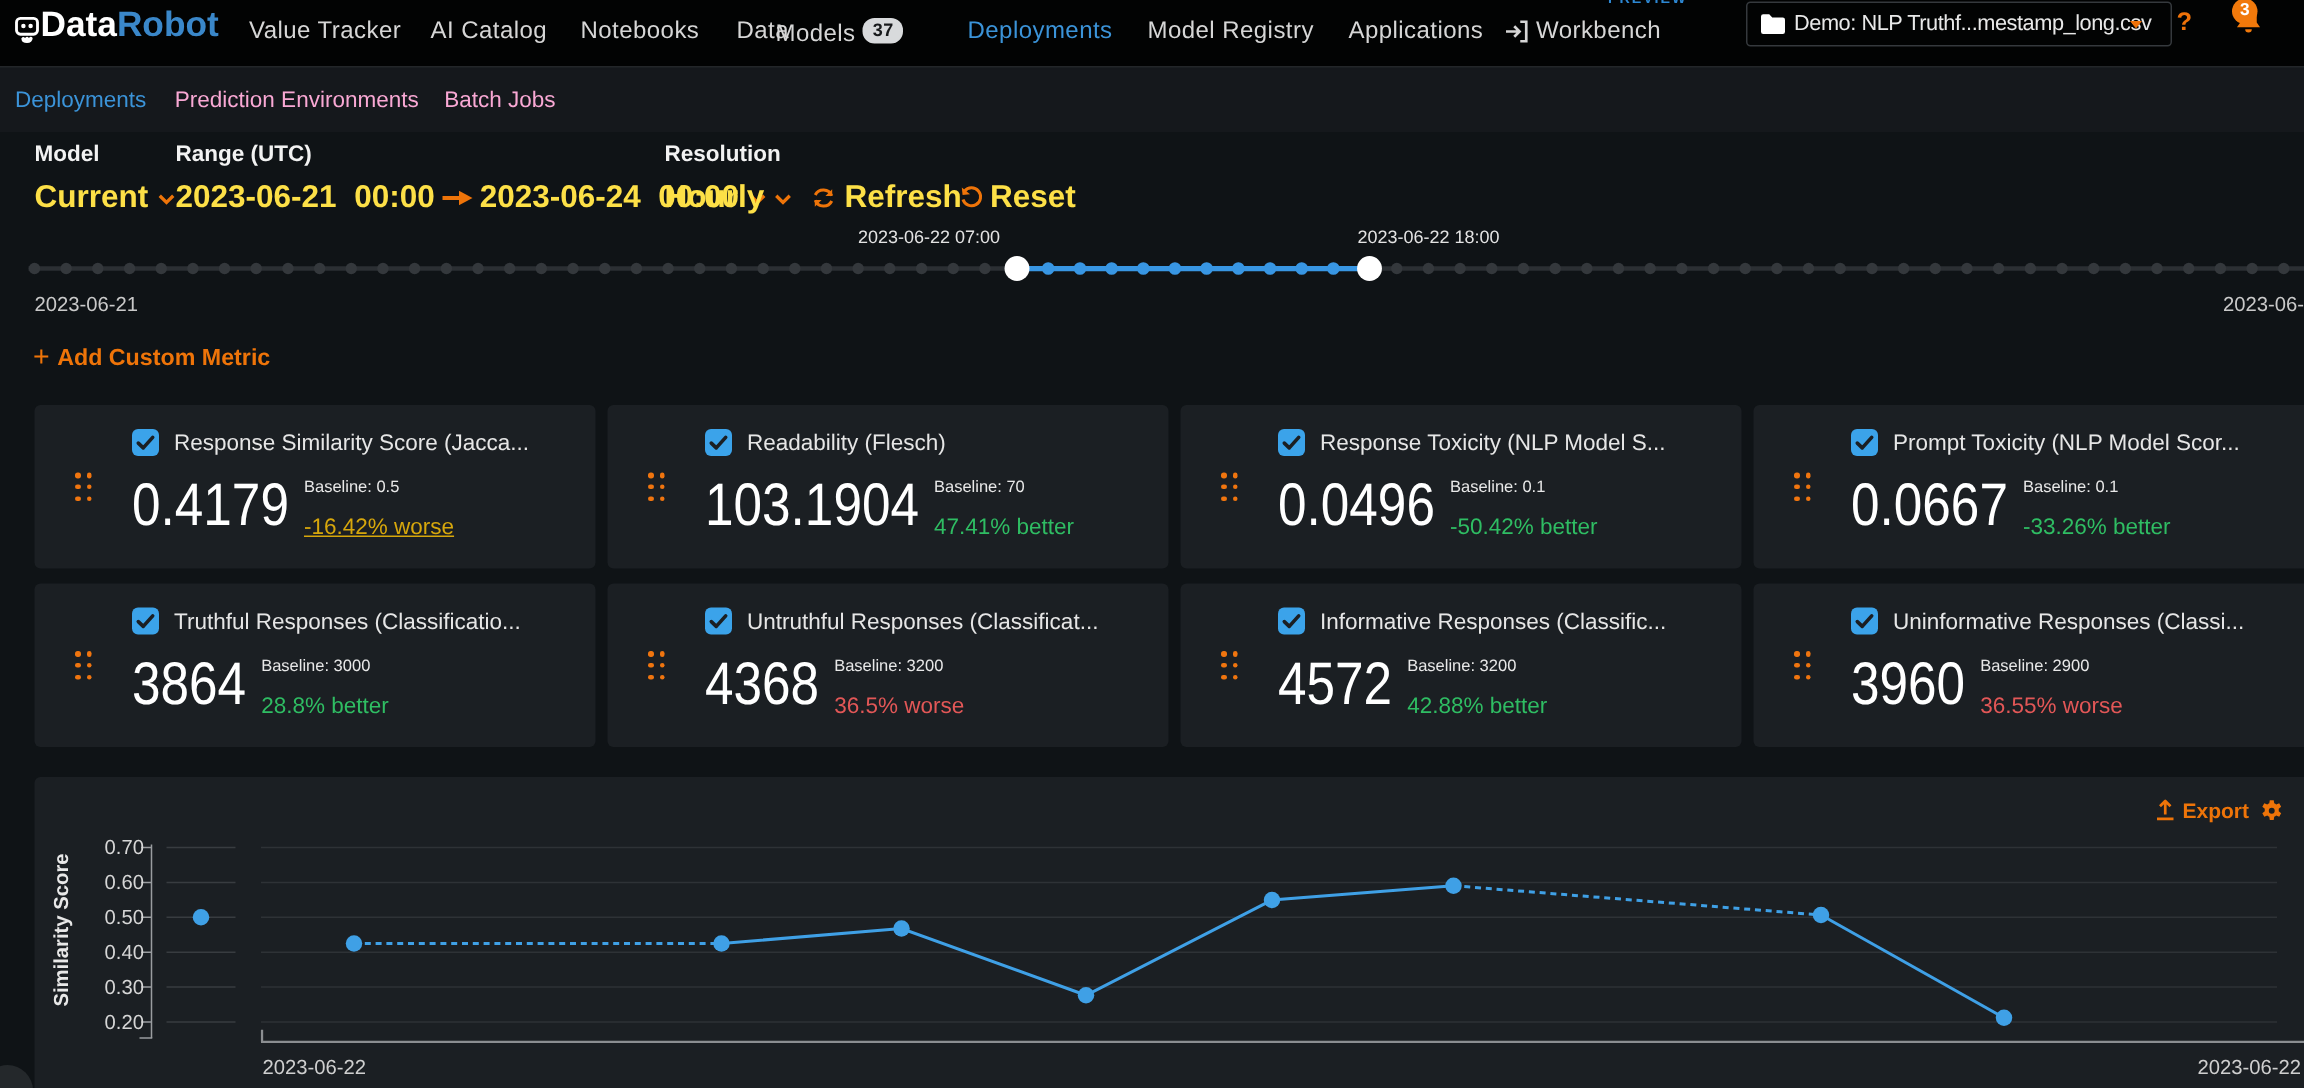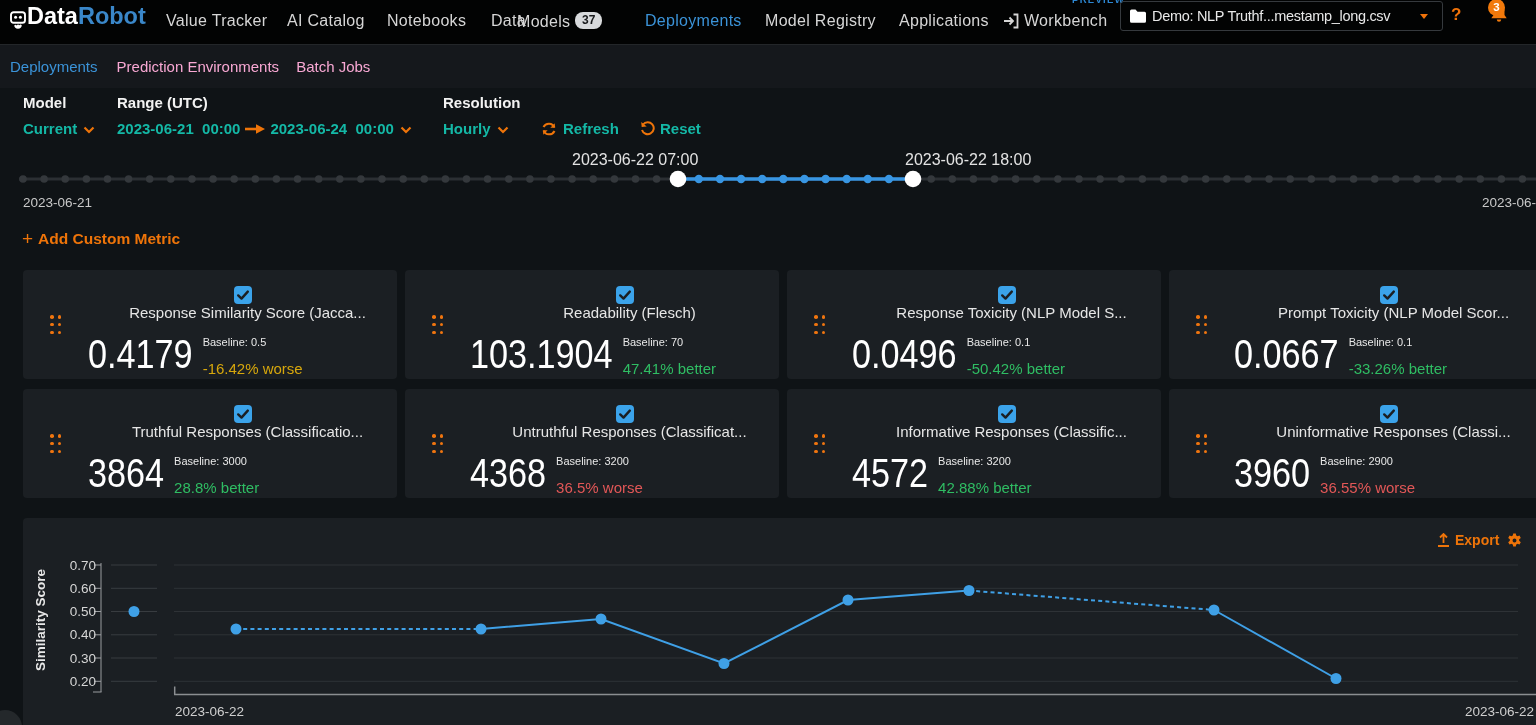--- a/index.html
+++ b/index.html
@@ -8,52 +8,52 @@
 .logo { position:absolute; left:10px; top:5px; display:flex; align-items:center; }
 .logo .word { font-size:23.5px; line-height:34px; font-weight:bold; letter-spacing:0px; margin-left:1px; margin-top:-6px; }
 .logo .d { color:#fff; }
 .logo .r { color:#3a87c9; }
 .nav { }
 .nav a { position:absolute; top:12px; color:#d6d6d6; font-size:16px; letter-spacing:0.3px; text-decoration:none; white-space:nowrap; }
 .nav a.active { color:#3b93d8; }
 .badge37 { display:inline-block; background:#d8dadc; color:#17191b; font-size:12px; font-weight:bold; border-radius:8px; padding:1px 6.5px 2px; vertical-align:3px; margin-left:5px; }
 .wb { position:absolute; top:12px; display:flex; align-items:center; color:#d6d6d6; font-size:16px; letter-spacing:0.3px; }
 .preview { position:absolute; top:-6px; left:1072px; color:#2d87d2; font-size:9.5px; font-weight:bold; letter-spacing:1.3px; }
-.filebox { position:absolute; left:1120px; top:1px; width:323px; height:30px; border:1px solid #35393d; border-radius:3px; display:flex; align-items:center; color:#e8e8e8; font-size:14.5px; letter-spacing:-0.3px; white-space:nowrap; overflow:hidden; }
+.filebox { position:absolute; left:1164px; top:1px; width:284px; height:30px; border:1px solid #35393d; border-radius:3px; display:flex; align-items:center; color:#e8e8e8; font-size:14.5px; letter-spacing:-0.3px; white-space:nowrap; overflow:hidden; }
 .filebox .ficon { margin-left:9px; margin-right:6px; flex:none; }
 .filecaret { position:absolute; left:1420px; top:14px; width:0; height:0; border-left:4.5px solid transparent; border-right:4.5px solid transparent; border-top:5.5px solid #ef7209; }
 .qmark { position:absolute; left:1451px; top:5px; color:#ef7209; font-size:17px; font-weight:bold; }
 .bell { position:absolute; left:1489px; top:2px; width:20px; height:20px; }
 .bellbadge { position:absolute; left:1488px; top:-1px; width:17px; height:17px; border-radius:50%; background:#f1790b; color:#fff; font-size:11.5px; font-weight:bold; text-align:center; line-height:17px; }
 .subnav { height:44px; background:#15181c; border-top:1px solid #232629; display:flex; align-items:center; }
 .subnav a { font-size:15px; color:#f9a8d4; text-decoration:none; }
 .subnav a.active { color:#3b93d8; }
 .filters { position:absolute; left:0; top:0; width:1536px; height:0; }
 .flabel { position:absolute; top:94px; color:#f2f2f2; font-size:15px; font-weight:bold; }
-.fvalue { position:absolute; top:120px; color:#14b8a6; font-size:15px; font-weight:bold; white-space:nowrap; display:flex; align-items:center; }
+.fvalue { position:absolute; top:120px; color:#fde047; font-size:21px; font-weight:bold; white-space:nowrap; display:flex; align-items:center; }
 .chev { display:inline-block; margin-left:6px; margin-top:2px; }
 .slider { position:absolute; left:0; top:140px; width:1536px; height:80px; }
-.slabel { position:absolute; top:11px; color:#e3e3e3; font-size:16px; }
+.slabel { position:absolute; top:11px; color:#e3e3e3; font-size:12px; }
 .sdate { position:absolute; top:55px; color:#c9c9c9; font-size:13.5px; white-space:nowrap; }
 .addmetric { position:absolute; left:22px; top:228px; color:#ee7409; font-size:15.5px; font-weight:bold; }
 .addmetric .plus { font-weight:normal; font-size:19px; vertical-align:-1px; margin-right:5px; }
 .cards { position:absolute; left:23px; top:270px; display:grid; grid-template-columns:repeat(4,374px); grid-auto-rows:109px; gap:10px 8px; }
 .card { position:relative; background:#1b1f23; border-radius:4px; }
 .dots { position:absolute; left:27px; top:45px; width:12px; height:20px; }
 .dots i { position:absolute; width:3.6px; height:3.6px; border-radius:50%; background:#f0750f; }
 .cbody { padding-left:65px; padding-top:16px; }
-.crow1 { display:flex; align-items:center;flex-direction:column; }
+.crow1 { display:flex; align-items:center; }
 .cbx { width:18px; height:18px; border-radius:4px; background:#3ba3ea; flex:none; }
 .ctitle { margin-left:10px; color:#e6e6e6; font-size:15px; white-space:nowrap; }
 .crow2 { display:flex; margin-top:11px; }
 .cnum { font-size:40px; color:#fff; line-height:44px; transform:scaleX(0.855); transform-origin:left center; white-space:nowrap; }
 .ccol { margin-left:10px; padding-top:0; }
 .cbase { color:#e8e8e8; font-size:11px; }
 .cdelta { font-size:15px; margin-top:10px; }
-.yellow { color:#d7a70c; } .green { color:#2fbd63; } .red { color:#e25757; }
+.yellow { color:#d7a70c;text-decoration:underline; } .green { color:#2fbd63; } .red { color:#e25757; }
 .chartcard { position:absolute; left:23px; top:518px; width:1520px; height:230px; background:#1b1f23; border-radius:4px; }
 .ctitle2 { position:absolute; left:27px; top:13px; color:#f2f2f2; font-size:16.5px; font-weight:bold; }
 .export { position:absolute; left:1414px; top:14px; color:#ee7409; font-size:14px; font-weight:bold; }
 </style>
 </head>
 <body>
 <div class="topnav">
   <div class="logo">
     <svg width="16" height="18" viewBox="0 0 16 18" style="margin-top:1px">
       <rect x="1" y="1.2" width="14" height="10.6" rx="2.6" fill="none" stroke="#fff" stroke-width="1.9"></rect>

